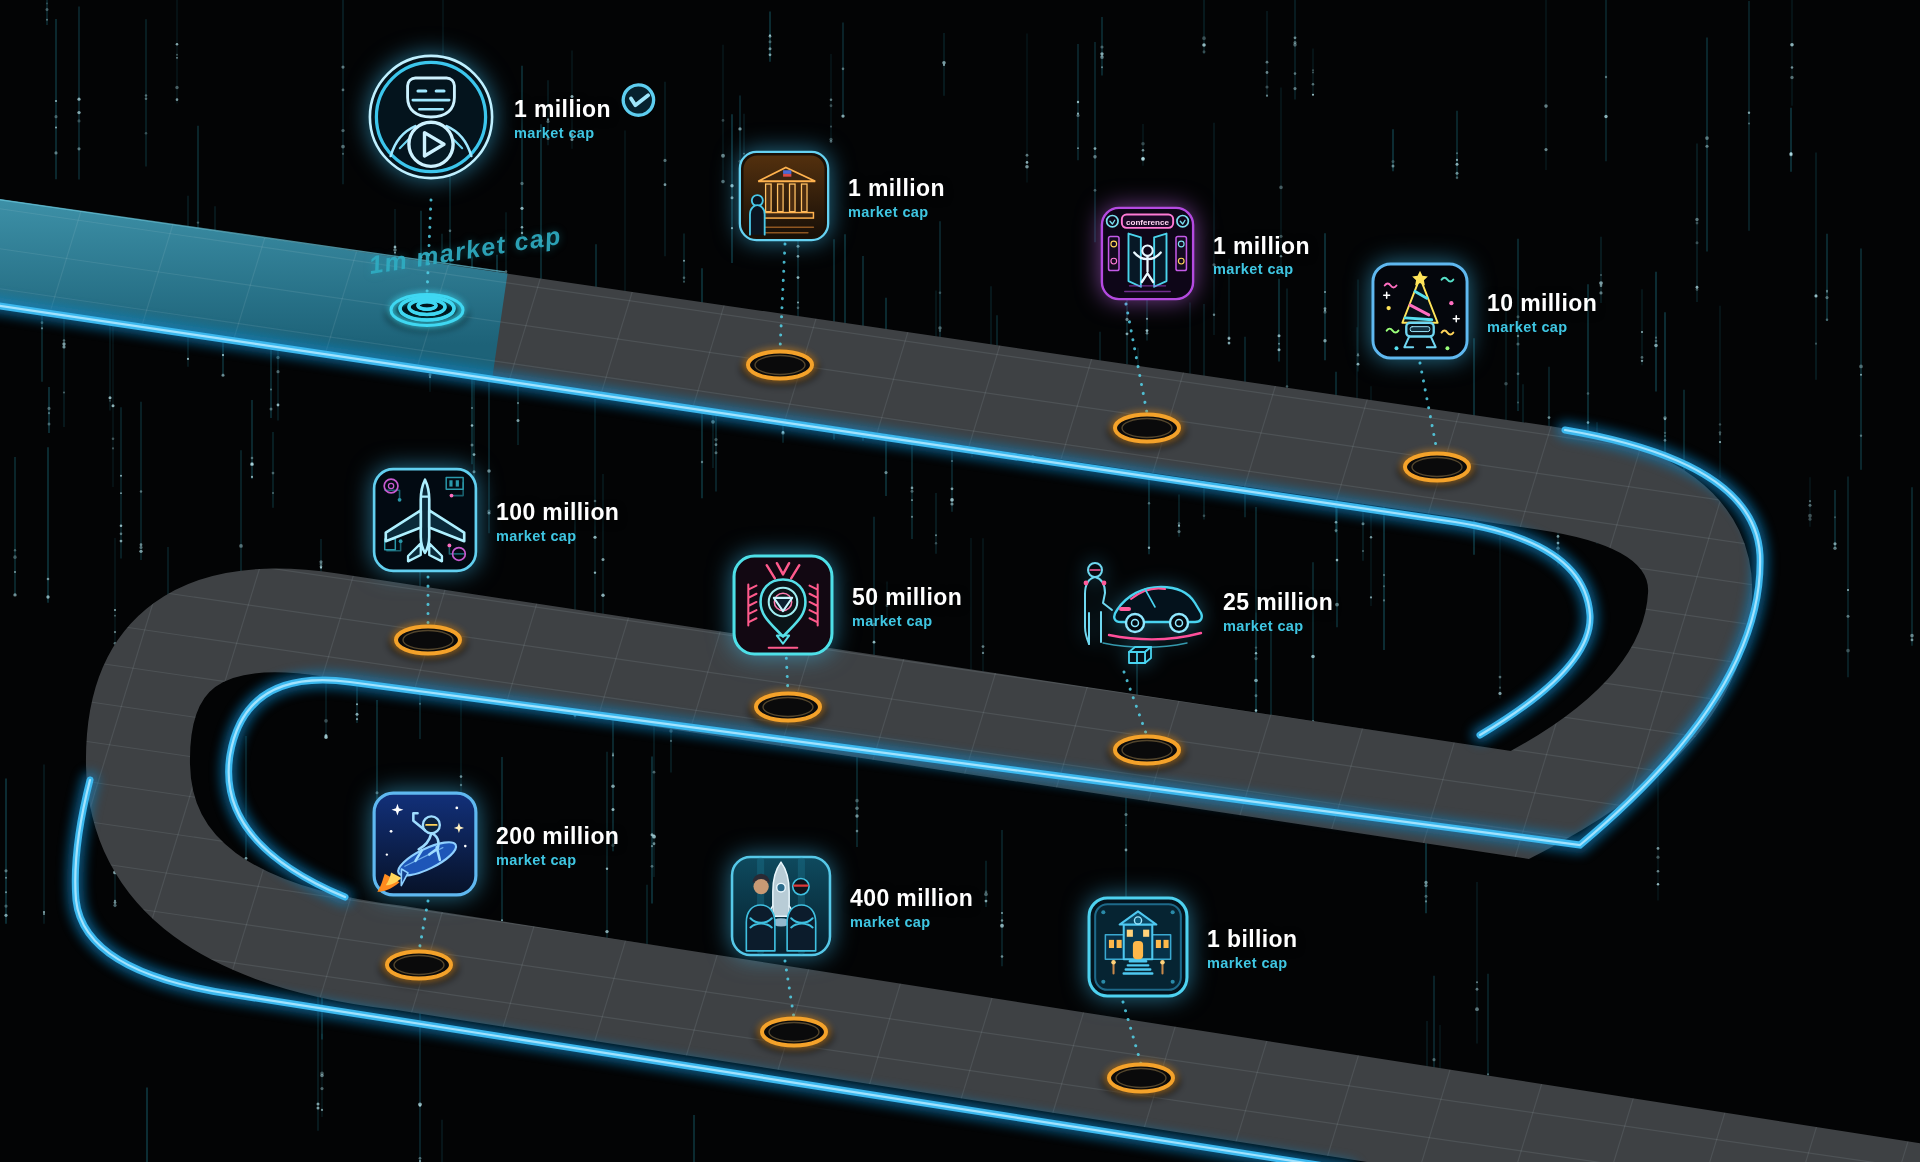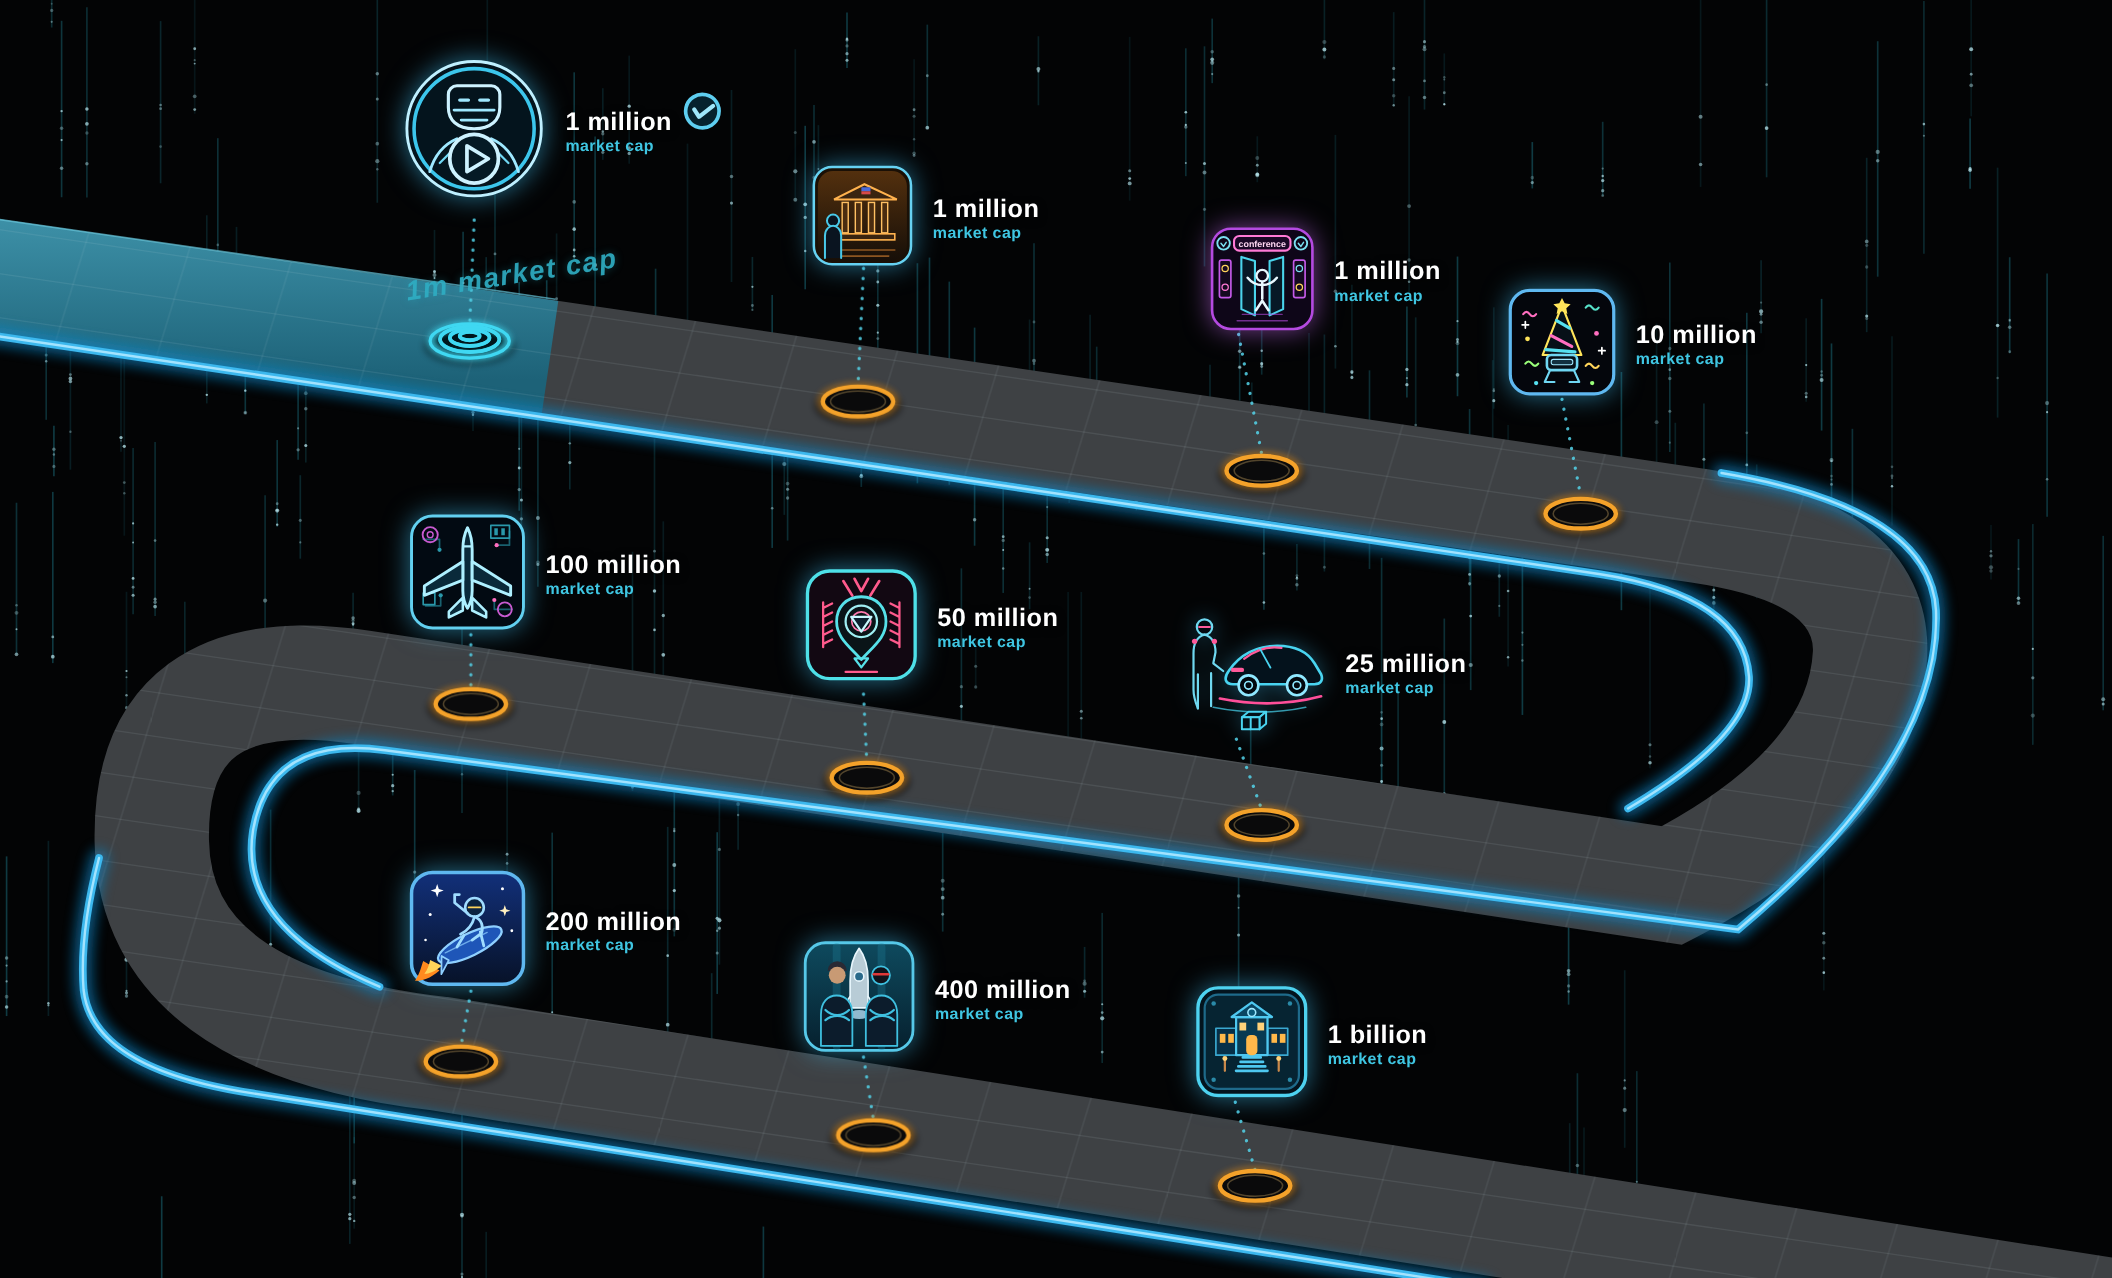--- a/index.html
+++ b/index.html
@@ -1179,21 +1179,21 @@
       <path d="M46 72 L34 84 v5 L46 83 z M54 72 L66 84 v5 L54 83 z" fill="#0a2a3a" stroke="#aef0ff" stroke-width="2.2"></path>
       <path d="M47 28 h6" stroke="#aef0ff" stroke-width="2"></path>
     </svg>
   </div>
   <div class="m-text">
     <div class="m-amount">100 million</div>
     <div class="m-cap">market cap</div>
   </div>
 </div>
 
-<div class="milestone" style="left:732px;top:517px;">
+<div class="milestone" style="left:732px;top:554px;">
   <div class="m-icon">
     <svg width="102" height="102" viewBox="0 0 100 100" fill="none" stroke-linecap="round" stroke-linejoin="round">
       <rect x="2" y="2" width="96" height="96" rx="20" fill="#120812" stroke="#4ee0e8" stroke-width="3"></rect>
       <path d="M34 11 l8 13 M66 11 l-8 13 M44 9 l6 11 M56 9 l-6 11" stroke="#ff5a8c" stroke-width="2.4"></path>
       <path d="M16 30 v40 M16 35 l8 -4 M16 43 l8 -4 M16 51 l8 -4 M16 59 l8 -4 M16 67 l8 -4" stroke="#ff5a8c" stroke-width="2"></path>
       <path d="M84 30 v40 M84 35 l-8 -4 M84 43 l-8 -4 M84 51 l-8 -4 M84 59 l-8 -4 M84 67 l-8 -4" stroke="#ff5a8c" stroke-width="2"></path>
       <path d="M50 25 c14 0 22 10 22 22 c0 14 -10 21 -22 34 c-12 -13 -22 -20 -22 -34 c0 -12 8 -22 22 -22 z" fill="#0a1418" stroke="#56e0e8" stroke-width="2.5"></path>
       <circle cx="50" cy="47" r="14" stroke="#9feef2" stroke-width="2"></circle>
       <circle cx="50" cy="47" r="8.5" stroke="#ff7ab0" stroke-width="1.5"></circle>
       <path d="M41 43 h18 l-9 13 z" fill="#0c2030" stroke="#c8f6ff" stroke-width="2"></path>

